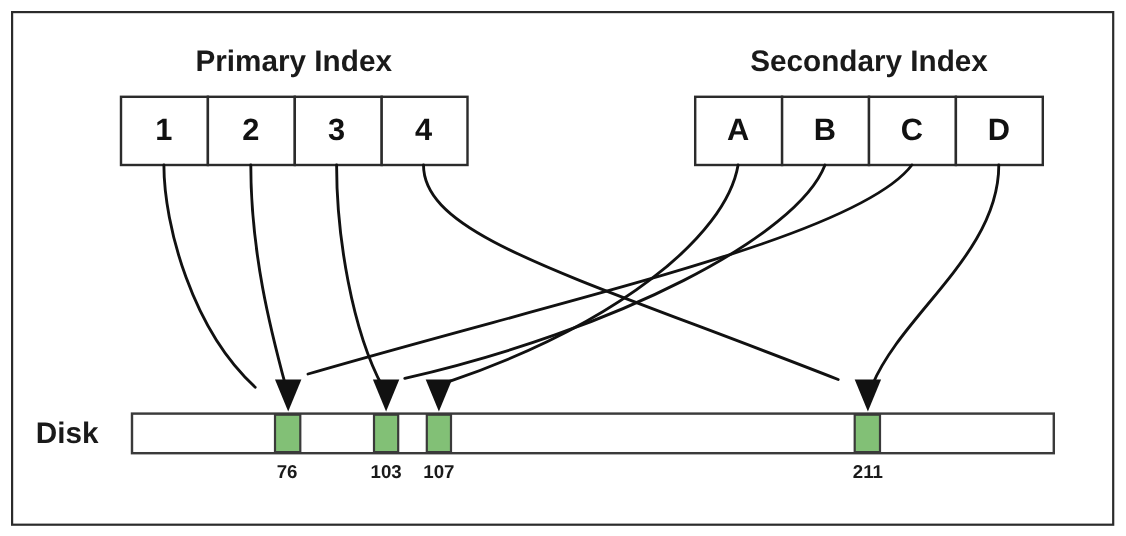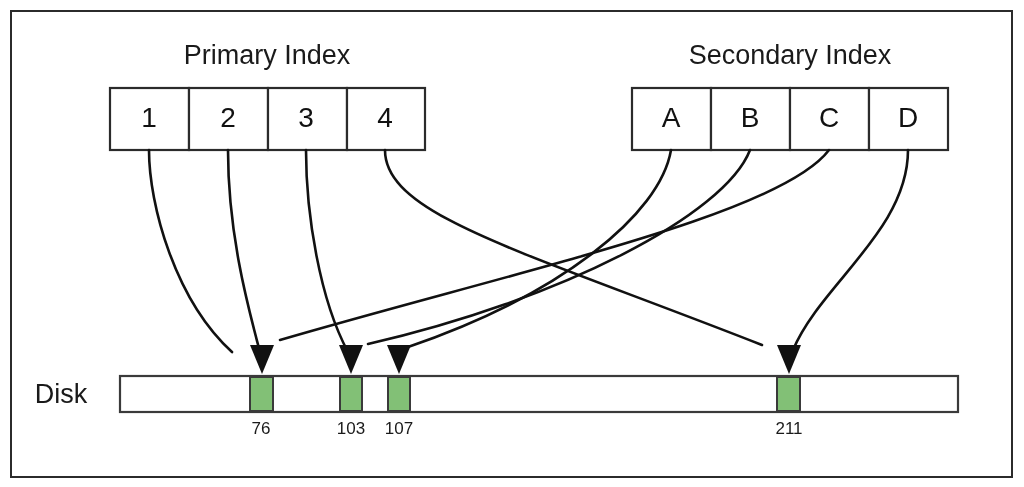--- a/index.html
+++ b/index.html
@@ -11,20 +11,21 @@
   body {
     font-family: "Liberation Sans", sans-serif;
     -webkit-font-smoothing: antialiased;
   }
   #stage {
     position: relative;
     width: 1024px;
     height: 487px;
     background: #ffffff;
     overflow: hidden;
+    font-weight: bold;
   }
   #diagram-svg {
     position: absolute;
     left: 0;
     top: 0;
     width: 1024px;
     height: 487px;
     display: block;
   }
   .frame-rect {

